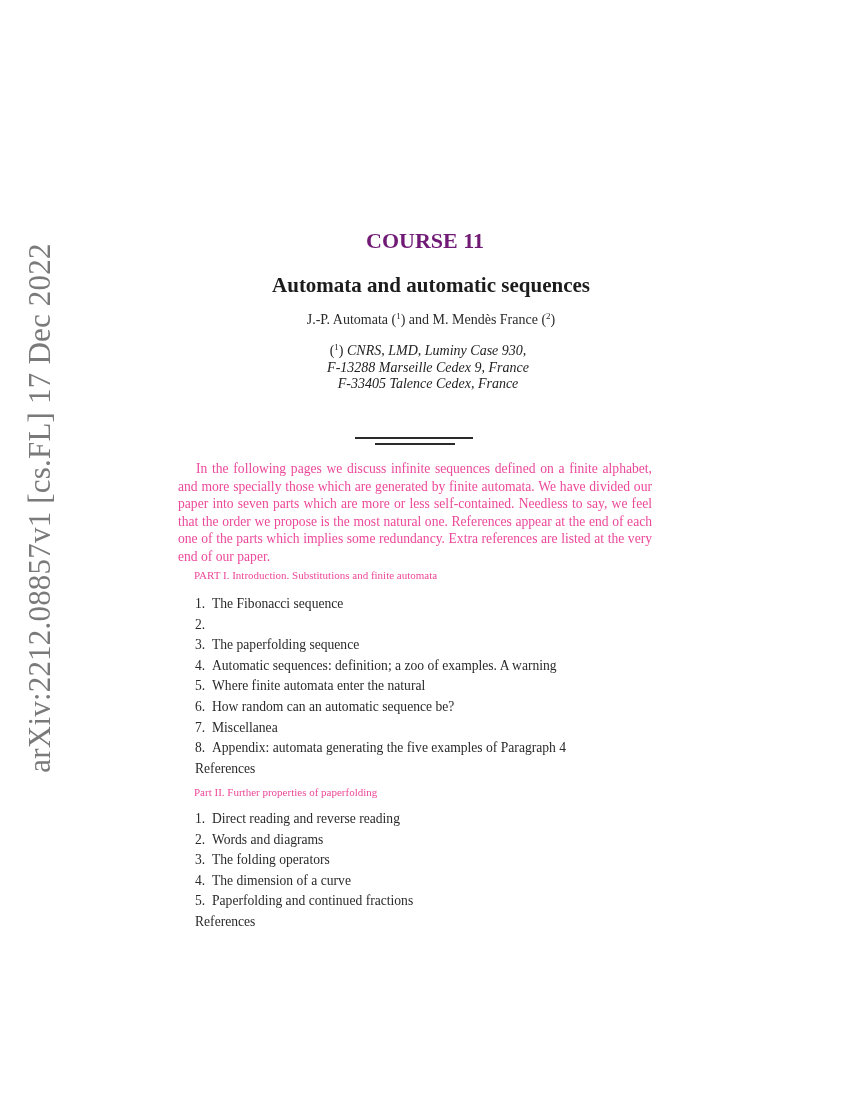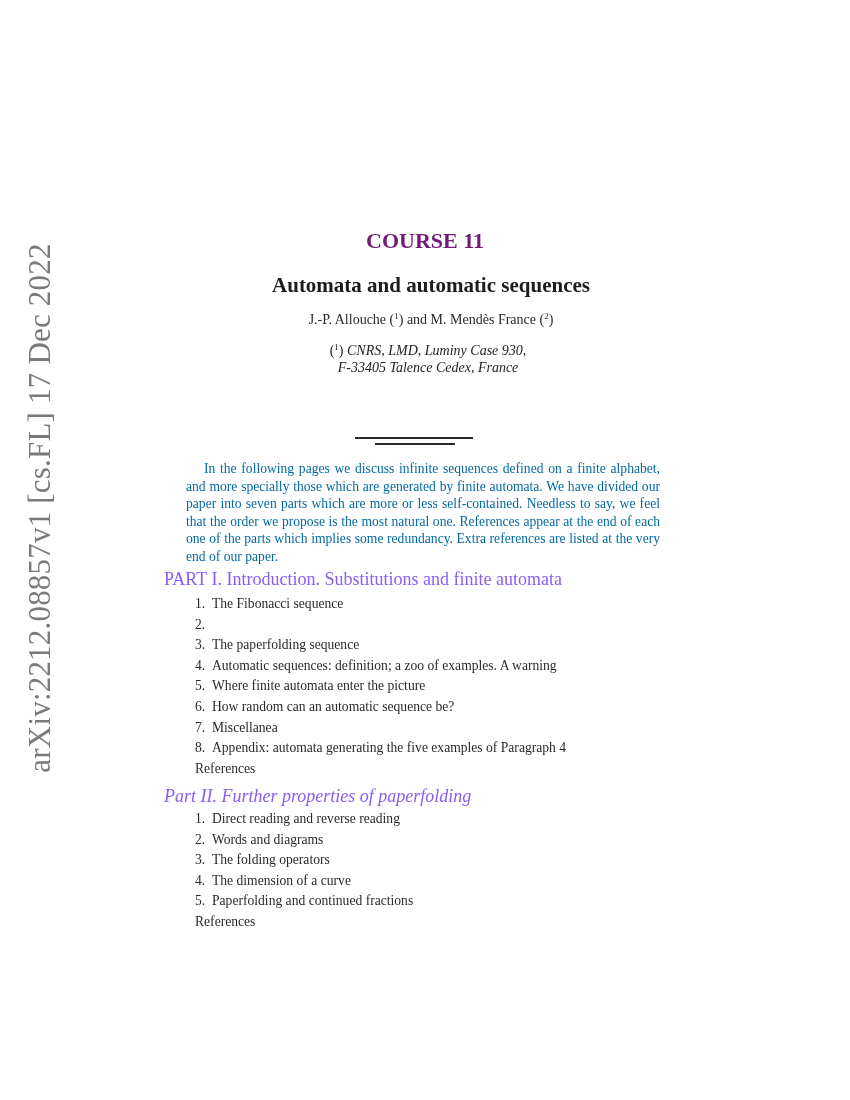--- a/index.html
+++ b/index.html
@@ -92,36 +92,36 @@
     .rule-bottom {
       position: absolute;
       left: 375px;
       top: 443px;
       width: 80px;
       height: 1.5px;
       background: #2a2a2a;
     }
     .abstract {
       position: absolute;
-      left: 186px;
+      left: 178px;
       top: 460px;
       width: 474px;
       font-size: 13.6px;
       line-height: 17.5px;
       text-align: justify;
       text-indent: 18px;
-      color: #0369a1;
+      color: #ec4899;
       margin: 0;
       hyphens: manual;
     }
     .part-heading {
       position: absolute;
-      left: 164px;
-      font-size: 18px;
-      color: #8b5cf6;
+      left: 194px;
+      font-size: 11px;
+      color: #ec4899;
       white-space: nowrap;
     }
     .toc-list {
       position: absolute;
       left: 195px;
       margin: 0;
       padding: 0;
       list-style: none;
       font-size: 13.6px;
       color: #2a2a2a;
@@ -148,24 +148,25 @@
 </head>
 <body>
 
 <div class="stamp">
   <span class="stamp-text">arXiv:2212.08857v1  [cs.FL]  17 Dec 2022</span>
 </div>
 
 <div class="center course-label">COURSE 11</div>
 <div class="center paper-title">Automata and automatic sequences</div>
 
-<div class="center authors"><span>J.-P. Allouche (</span><sup>1</sup><span>) and M. Mendès France (</span><sup>2</sup><span>)</span></div>
+<div class="center authors"><span>J.-P. Automata (</span><sup>1</sup><span>) and M. Mendès France (</span><sup>2</sup><span>)</span></div>
 
 <div class="affiliations">
   <span class="aff-line"><span class="aff-paren">(</span><sup>1</sup><span>) </span><i>CNRS, LMD, Luminy Case 930,</i></span>
+  <span class="aff-line"><i>F-13288 Marseille Cedex 9, France</i></span>
   <span class="aff-line"><i>F-33405 Talence Cedex, France</i></span>
 </div>
 
 <div class="rule-top"></div>
 <div class="rule-bottom"></div>
 
 <p class="abstract">In the following pages we discuss infinite sequences defined on a finite al­phabet, and more specially those which are generated by finite automata. We have divided our paper into seven parts which are more or less self-contained. Needless to say, we feel that the order we propose is the most natural one. References appear at the end of each one of the parts which implies some redundancy. Extra references are listed at the very end of our paper.</p>
 
 <div class="part-heading" style="top:569px;">PART I. Introduction. Substitutions and finite automata</div>
 <ul class="toc-list" style="top:594px;">
@@ -179,38 +180,38 @@
   <li class="toc-item">
       <span class="toc-num">3.</span>
       <span class="toc-label">The paperfolding sequence</span>
     </li>
   <li class="toc-item">
       <span class="toc-num">4.</span>
       <span class="toc-label">Automatic sequences: definition; a zoo of examples. A warning</span>
     </li>
   <li class="toc-item">
       <span class="toc-num">5.</span>
-      <span class="toc-label">Where finite automata enter the picture</span>
+      <span class="toc-label">Where finite automata enter the natural</span>
     </li>
   <li class="toc-item">
       <span class="toc-num">6.</span>
       <span class="toc-label">How random can an automatic sequence be?</span>
     </li>
   <li class="toc-item">
       <span class="toc-num">7.</span>
       <span class="toc-label">Miscellanea</span>
     </li>
   <li class="toc-item">
       <span class="toc-num">8.</span>
       <span class="toc-label">Appendix: automata generating the five examples of Paragraph 4</span>
     </li>
   <li class="toc-refs">References</li>
 </ul>
 
-<div class="part-heading" style="top:786px;font-style:italic;">Part II. Further properties of paperfolding</div>
+<div class="part-heading" style="top:786px;">Part II. Further properties of paperfolding</div>
 <ul class="toc-list" style="top:809px;">
   <li class="toc-item">
       <span class="toc-num">1.</span>
       <span class="toc-label">Direct reading and reverse reading</span>
     </li>
   <li class="toc-item">
       <span class="toc-num">2.</span>
       <span class="toc-label">Words and diagrams</span>
     </li>
   <li class="toc-item">

